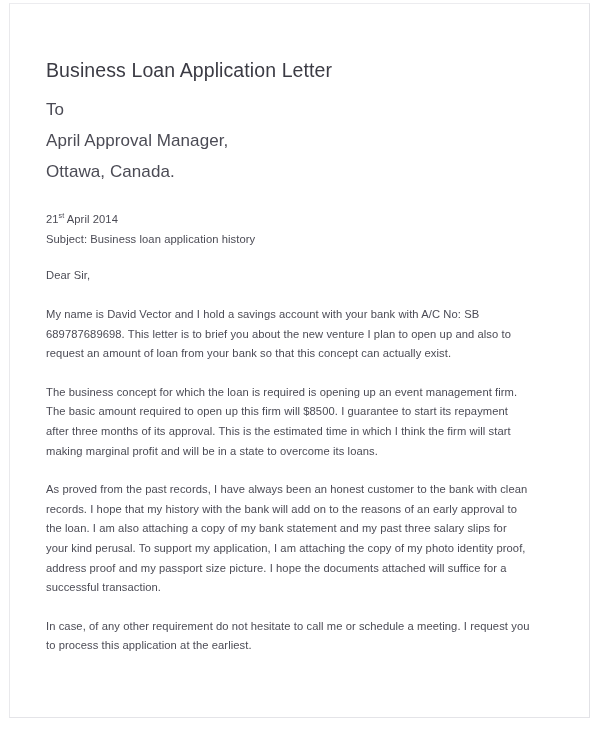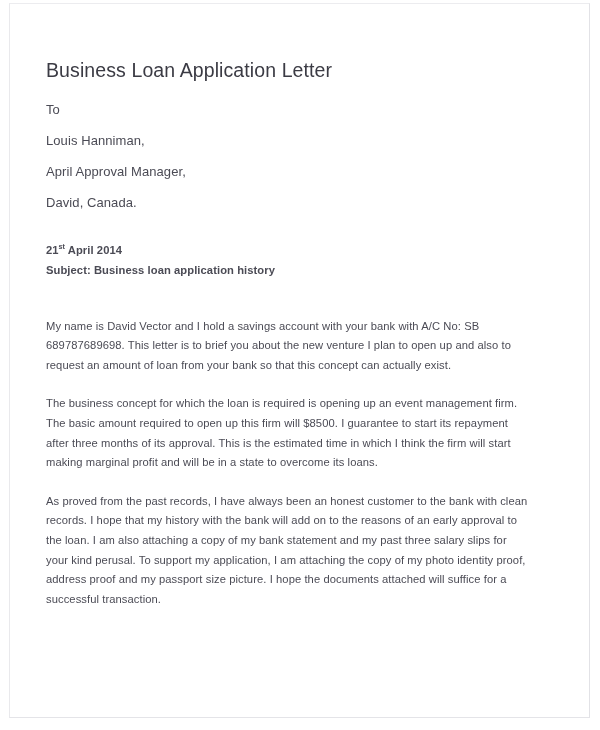--- a/index.html
+++ b/index.html
@@ -57,38 +57,37 @@
   .para {
     font-size: 11.2px;
     line-height: 19.6px;
     color: #4b4b55;
     margin: 0;
     text-align: left;
     letter-spacing: 0.08px;
   }
 
   .addr-line {
-    font-size: 13px;
+    font-size: 17px;
     line-height: 19.6px;
     color: #4b4b55;
     margin: 0 0 11.5px 0;
     letter-spacing: 0.08px;
   }
 
   .gap-to {
     margin-bottom: 11.5px;
   }
 
   .block-gap {
     height: 17px;
   }
 
   .tight-line {
     margin: 0;
-    font-weight: bold;
   }
 
   .para-gap {
     height: 19px;
   }
 
   sup.ord {
     font-size: 7.2px;
     vertical-align: super;
     line-height: 0;
@@ -100,47 +99,48 @@
 
 <div class="page-canvas">
   <div class="sheet"></div>
 
   <div class="letter-body">
 
     <h1 class="doc-title">Business Loan Application Letter</h1>
 
     <p class="addr-line gap-to">To</p>
 
-    <p class="addr-line">Louis Hanniman,</p>
 
     <p class="addr-line">April Approval Manager,</p>
 
 
-    <p class="addr-line">David, Canada.</p>
+    <p class="addr-line">Ottawa, Canada.</p>
 
     <div class="block-gap"></div>
 
     <p class="para tight-line"><span>21</span><sup class="ord">st</sup><span> April 2014</span></p>
 
     <p class="para tight-line">Subject: Business loan application history</p>
 
     <div class="block-gap"></div>
 
+    <p class="para">Dear Sir,</p>
 
     <div class="para-gap"></div>
 
     <p class="para">My name is David Vector and I hold a savings account with your bank with A/C No: SB 689787689698. This letter is to brief you about the new venture I plan to open up and also to request an amount of loan from your bank so that this concept can actually exist.</p>
 
     <div class="para-gap"></div>
 
     <p class="para">The business concept for which the loan is required is opening up an event management firm. The basic amount required to open up this firm will $8500. I guarantee to start its repayment after three months of its approval. This is the estimated time in which I think the firm will start making marginal profit and will be in a state to overcome its loans.</p>
 
     <div class="para-gap"></div>
 
     <p class="para">As proved from the past records, I have always been an honest customer to the bank with clean records. I hope that my history with the bank will add on to the reasons of an early approval to the loan. I am also attaching a copy of my bank statement and my past three salary slips for your kind perusal. To support my application, I am attaching the copy of my photo identity proof, address proof and my passport size picture. I hope the documents attached will suffice for a successful transaction.</p>
 
     <div class="para-gap"></div>
 
+    <p class="para">In case, of any other requirement do not hesitate to call me or schedule a meeting. I request you to process this application at the earliest.</p>
 
     <div class="para-gap"></div>
 
   </div>
 </div>
 
 </body></html>

